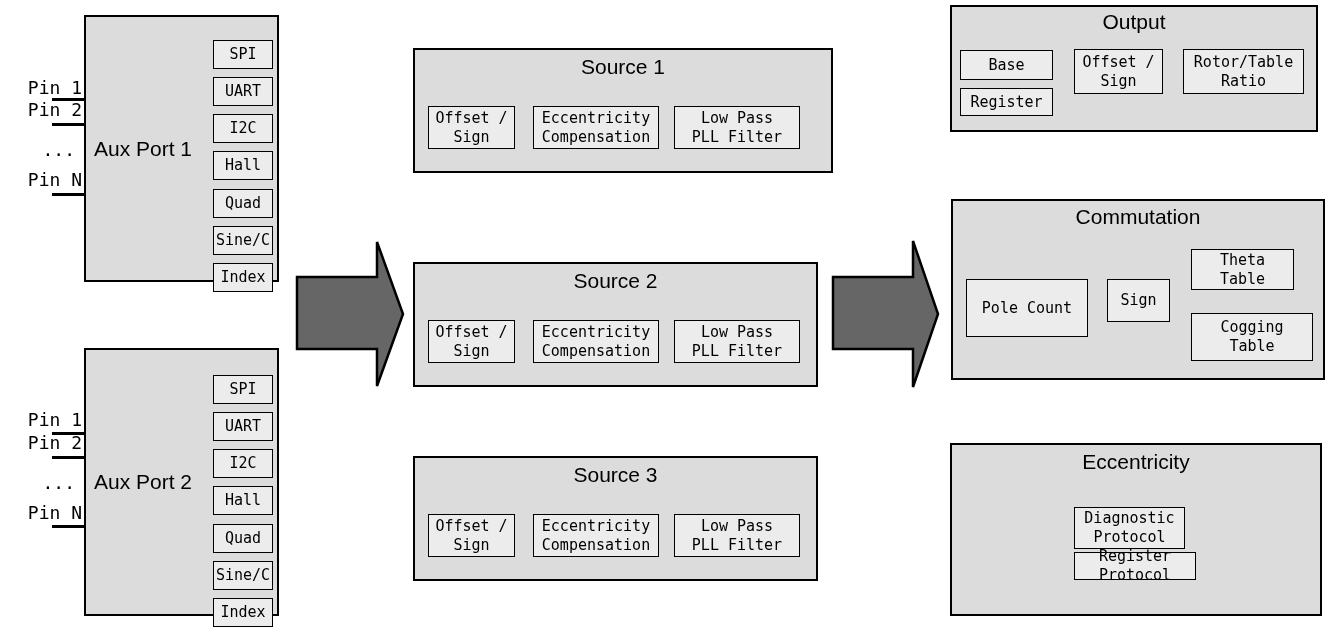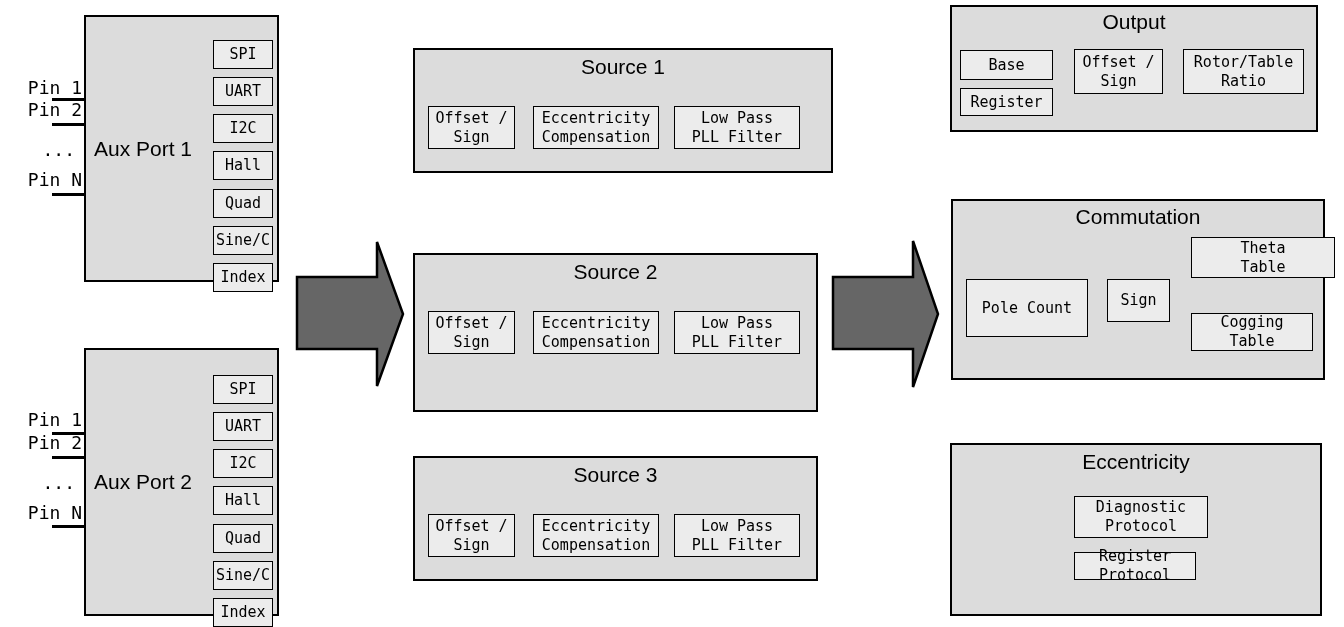--- a/index.html
+++ b/index.html
@@ -142,21 +142,21 @@
   <div class="block" style="left:413px;top:48px;width:420px;height:125px">
     <div class="block-title" style="top:4px">Source 1</div>
     <div class="module" style="left:13px;top:56px;width:87px;height:43px">Offset /
 Sign</div>
     <div class="module" style="left:118px;top:56px;width:126px;height:43px">Eccentricity
 Compensation</div>
     <div class="module" style="left:259px;top:56px;width:126px;height:43px">Low Pass
 PLL Filter</div>
   </div>
 
-  <div class="block" style="left:413px;top:253px;width:405px;height:159px">
+  <div class="block" style="left:413px;top:262px;width:405px;height:125px">
     <div class="block-title" style="top:4px">Source 2</div>
     <div class="module" style="left:13px;top:56px;width:87px;height:43px">Offset /
 Sign</div>
     <div class="module" style="left:118px;top:56px;width:126px;height:43px">Eccentricity
 Compensation</div>
     <div class="module" style="left:259px;top:56px;width:126px;height:43px">Low Pass
 PLL Filter</div>
   </div>
 
   <div class="block" style="left:413px;top:456px;width:405px;height:125px">
@@ -180,27 +180,27 @@
     <div class="module" style="left:122px;top:42px;width:89px;height:45px">Offset /
 Sign</div>
     <div class="module" style="left:231px;top:42px;width:121px;height:45px">Rotor/Table
 Ratio</div>
   </div>
 
   <div class="block" style="left:951px;top:199px;width:374px;height:181px">
     <div class="block-title" style="top:3px">Commutation</div>
     <div class="module" style="left:13px;top:78px;width:122px;height:58px">Pole Count</div>
     <div class="module" style="left:154px;top:78px;width:63px;height:43px">Sign</div>
-    <div class="module" style="left:238px;top:36px;width:144px;height:41px">Theta
+    <div class="module" style="left:238px;top:48px;width:103px;height:41px">Theta
 Table</div>
-    <div class="module" style="left:238px;top:112px;width:122px;height:38px">Cogging
+    <div class="module" style="left:238px;top:112px;width:122px;height:48px">Cogging
 Table</div>
   </div>
 
   <div class="block" style="left:950px;top:443px;width:372px;height:173px">
     <div class="block-title" style="top:4px">Eccentricity</div>
-    <div class="module" style="left:122px;top:51px;width:134px;height:42px">Diagnostic
+    <div class="module" style="left:122px;top:62px;width:111px;height:42px">Diagnostic
 Protocol</div>
     <div class="module" style="left:122px;top:107px;width:122px;height:28px">Register
 Protocol</div>
   </div>
 
 </div>
 
 </body></html>

